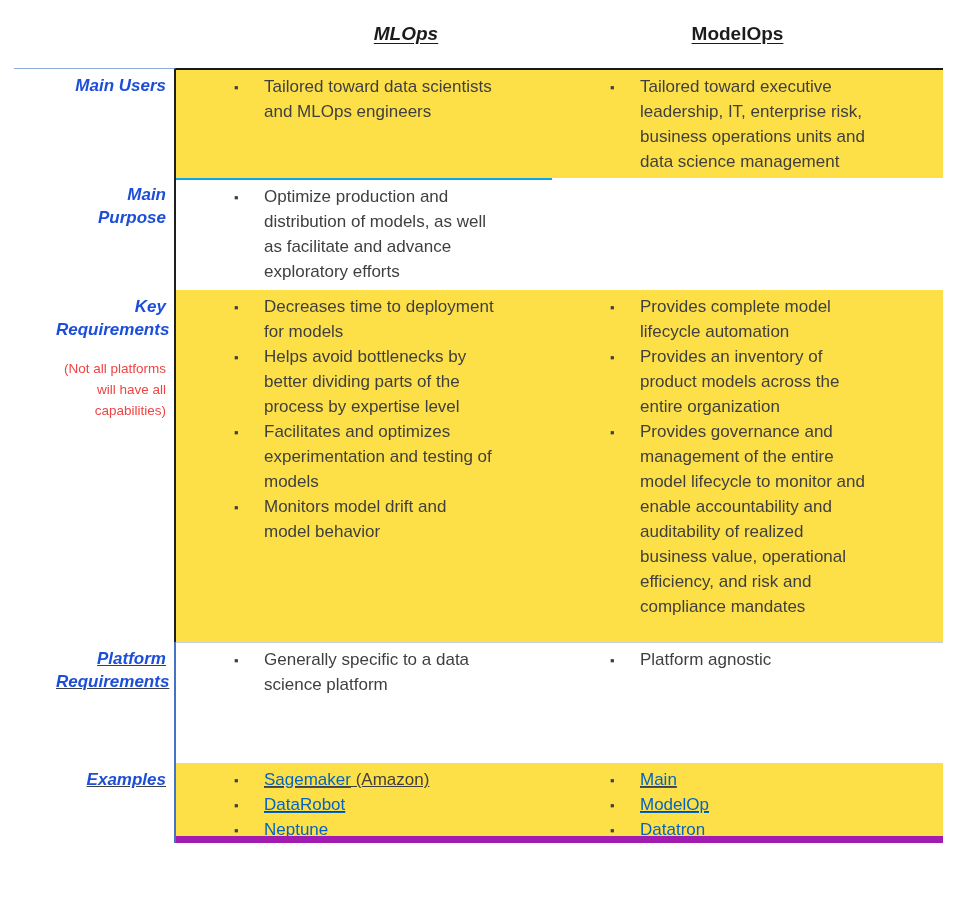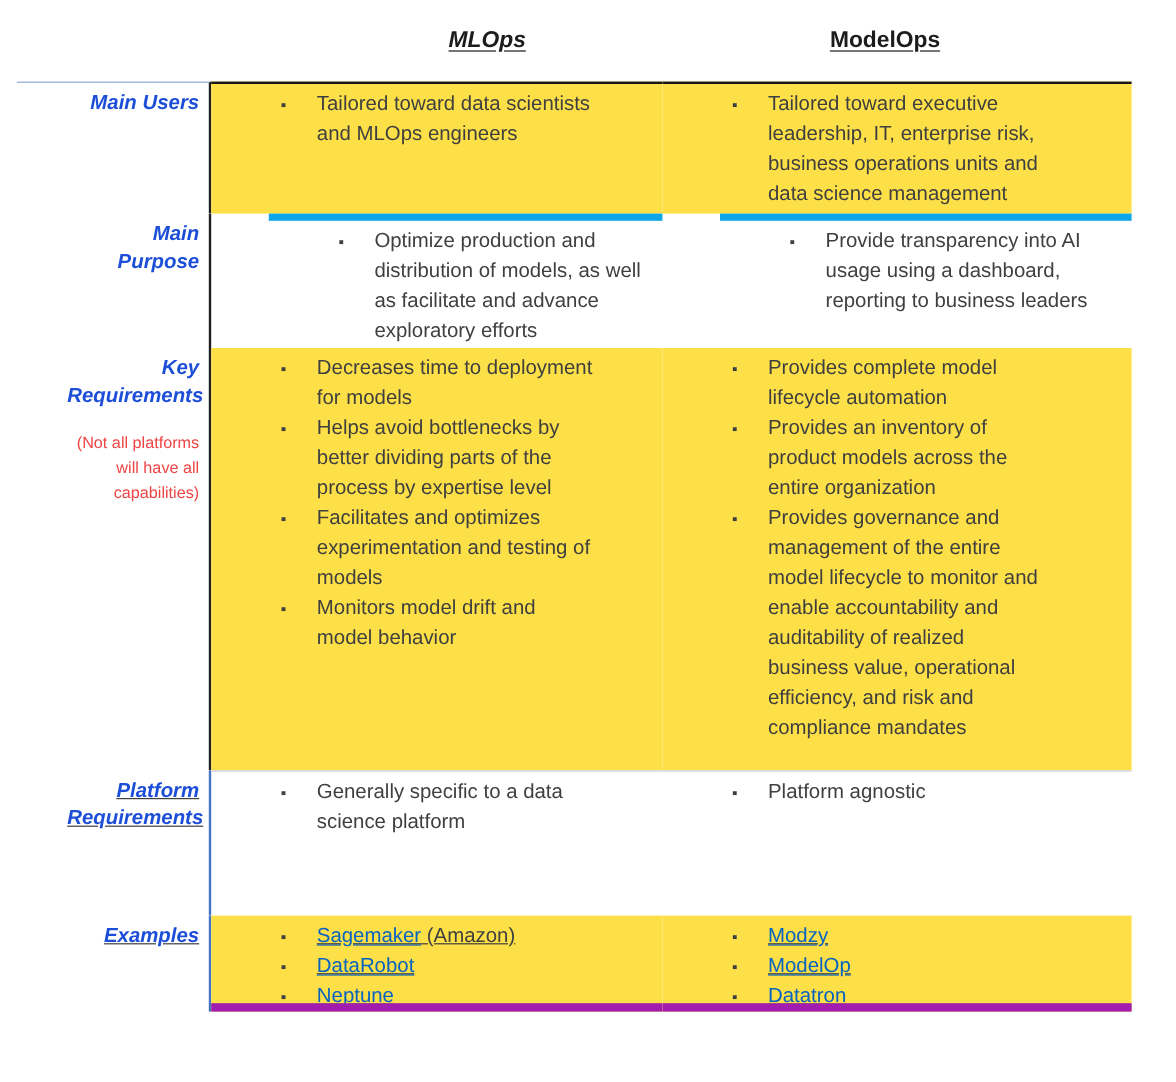--- a/index.html
+++ b/index.html
@@ -69,21 +69,21 @@
     color:#ef4444;
     font-size:13.5px;
     line-height:21px;
     margin-top:17px;
     white-space:pre-line;
   }
 
   .content-cell{padding-top:4px;}
   .shaded .content-cell{background:#fde047;}
   .r-0 .content-cell{border-top:2px solid #181818;}
-  .r-1 .content-cell{border-top:6px solid #0ea5e9;margin-left:48px;}
+  .r-1 .content-cell{border-top:2px solid #0ea5e9;}
   .r-3 .content-cell{border-top:1px solid #c5cee6;}
   .r-4 .content-cell{border-bottom:7px solid #a21caf;text-decoration:underline;}
 
   ul.bullets{list-style:none;margin:0;padding:0;}
   li.bullet{
     position:relative;
     padding-left:88px;
     padding-right:6px;
     font-size:17px;
     line-height:25px;
@@ -140,27 +140,20 @@
       <div class="row r-1">
         <div class="cell label-cell">
           <div class="row-label">Main Purpose</div>
         </div>
         <div class="cell content-cell c0">
           <ul class="bullets">
             <li class="bullet"><span class="bullet-text">Optimize production and
 distribution of models, as well
 as facilitate and advance
 exploratory efforts</span></li>
-          </ul>
-        </div>
-        <div class="cell content-cell c1">
-          <ul class="bullets">
-            <li class="bullet"><span class="bullet-text">Provide transparency into AI
-usage using a dashboard,
-reporting to business leaders</span></li>
           </ul>
         </div>
       </div>
       <div class="row r-2 shaded">
         <div class="cell label-cell">
           <div class="row-label">Key
 Requirements</div>
           <div class="row-note">(Not all platforms
 will have all
 capabilities)</div>
@@ -220,21 +213,21 @@
         </div>
         <div class="cell content-cell c0">
           <ul class="bullets">
             <li class="bullet"><a class="link" href="#">Sagemaker</a><span class="suffix"> (Amazon)</span></li>
             <li class="bullet"><a class="link" href="#">DataRobot</a></li>
             <li class="bullet"><a class="link" href="#">Neptune</a></li>
           </ul>
         </div>
         <div class="cell content-cell c1">
           <ul class="bullets">
-            <li class="bullet"><a class="link" href="#">Modzy</a></li>
+            <li class="bullet"><a class="link" href="#">Main</a></li>
             <li class="bullet"><a class="link" href="#">ModelOp</a></li>
             <li class="bullet"><a class="link" href="#">Datatron</a></li>
           </ul>
         </div>
       </div>
     </div>
 
 </div>
 
 </body></html>

